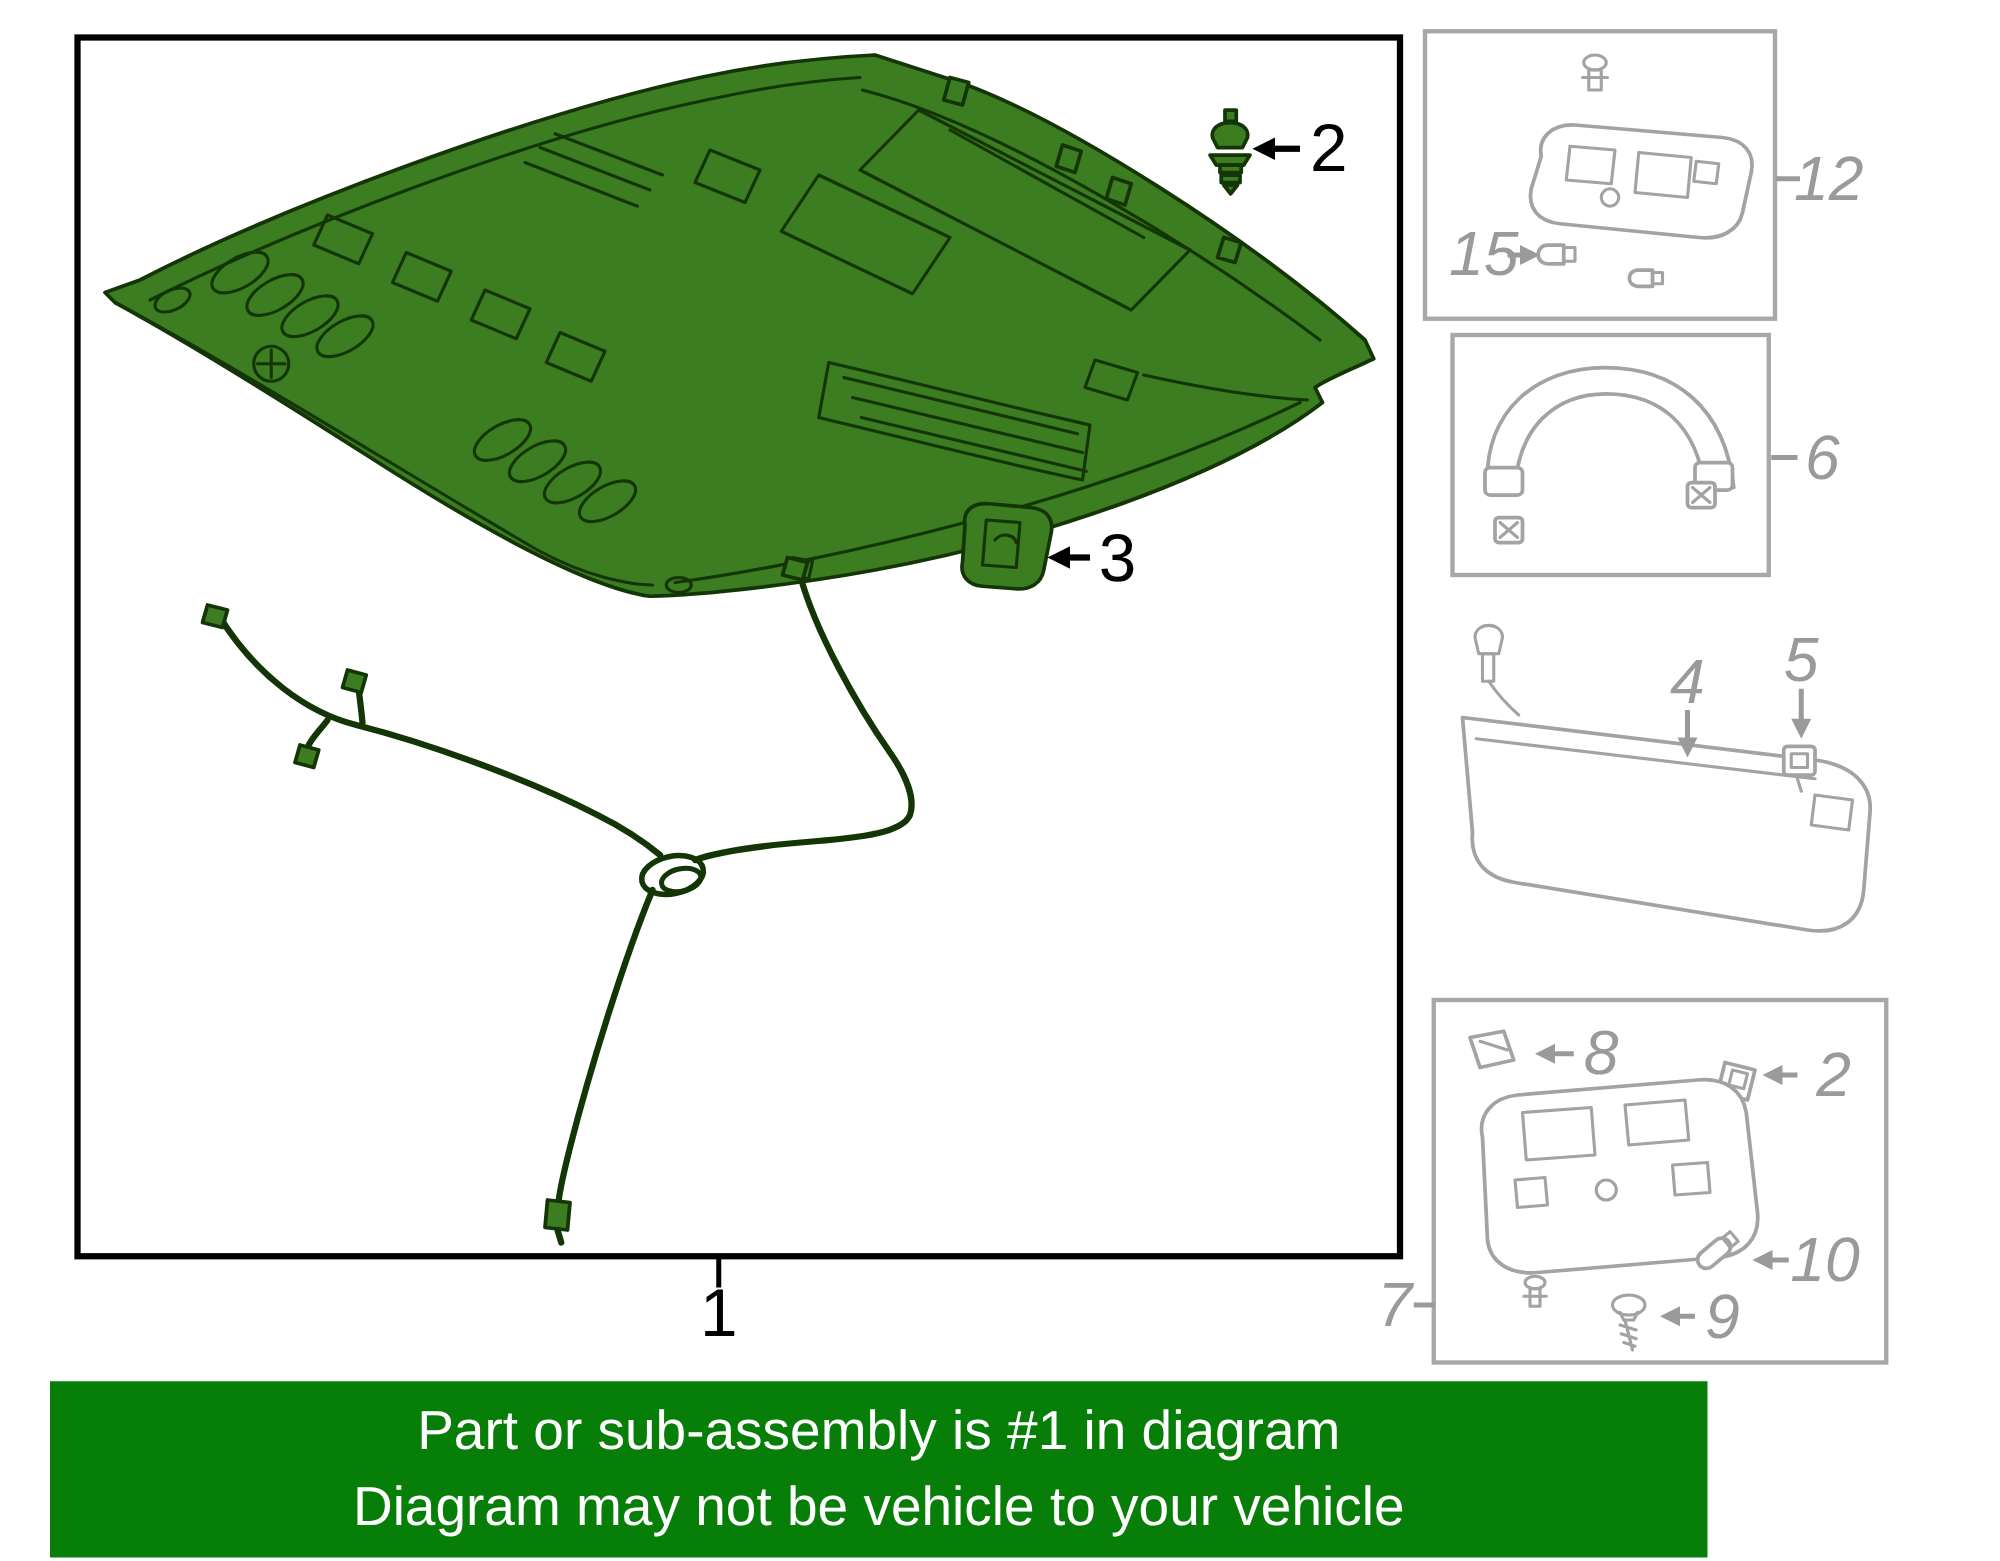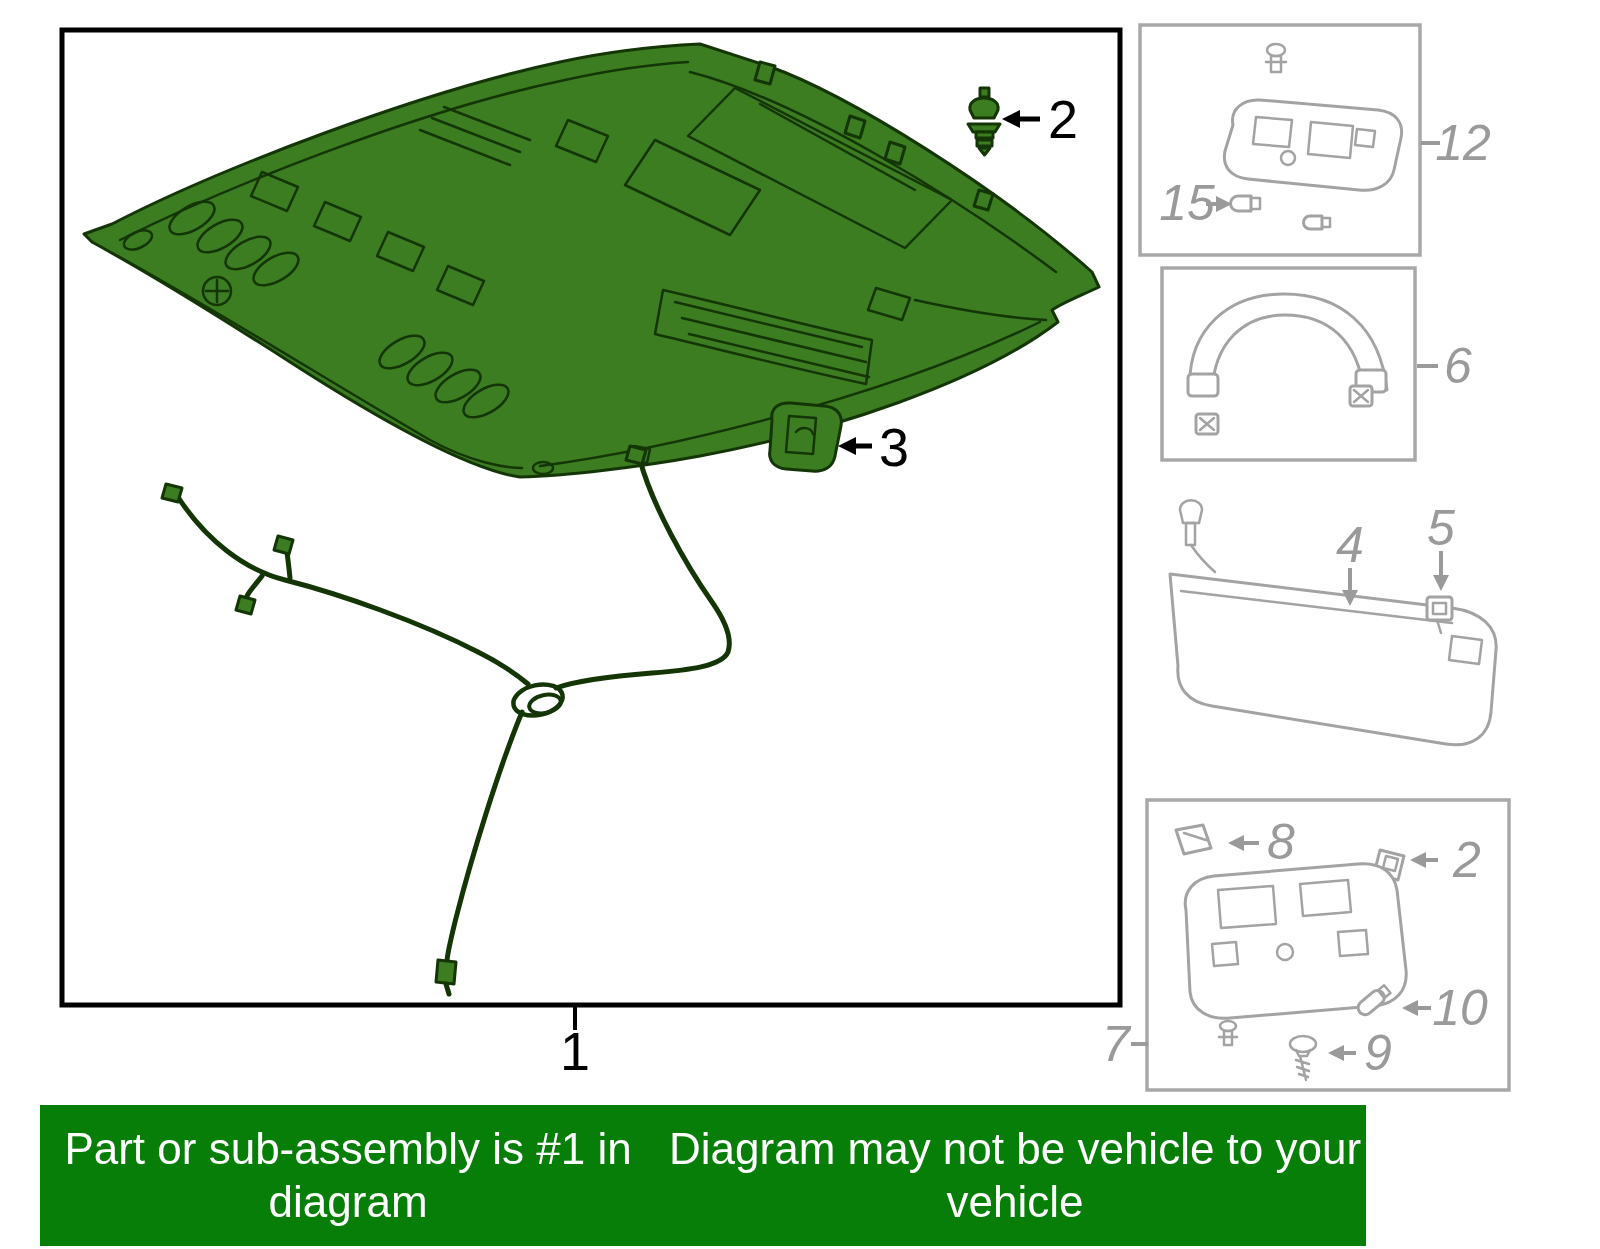--- a/index.html
+++ b/index.html
@@ -30,21 +30,21 @@
   .bah{fill:#000;}
   .gal{stroke:var(--gray-label);stroke-width:4;}
   .gah{fill:var(--gray-label);}
 
   .plabel{position:absolute;transform:translate(-50%,-50%);font-size:54px;line-height:1;
     color:#000;white-space:nowrap;}
   .plabel.gray{color:var(--gray-label);font-size:50px;font-style:italic;}
 
   .banner{position:absolute;left:40px;top:1105px;width:1326px;height:141px;
     background:var(--banner-green);color:var(--banner-text);
-    display:flex;align-items:center;justify-content:center;
+    display:flex;flex-direction:column;align-items:center;justify-content:center;
     gap:8px;font-size:44px;line-height:1.2;text-align:center;}
 </style>
 </head>
 <body>
 
 <div class="stage">
 
   <svg class="diagram" width="1600" height="1249" viewBox="0 0 1600 1249">
 
     <rect class="mbox" x="62" y="30" width="1058" height="975"></rect>

